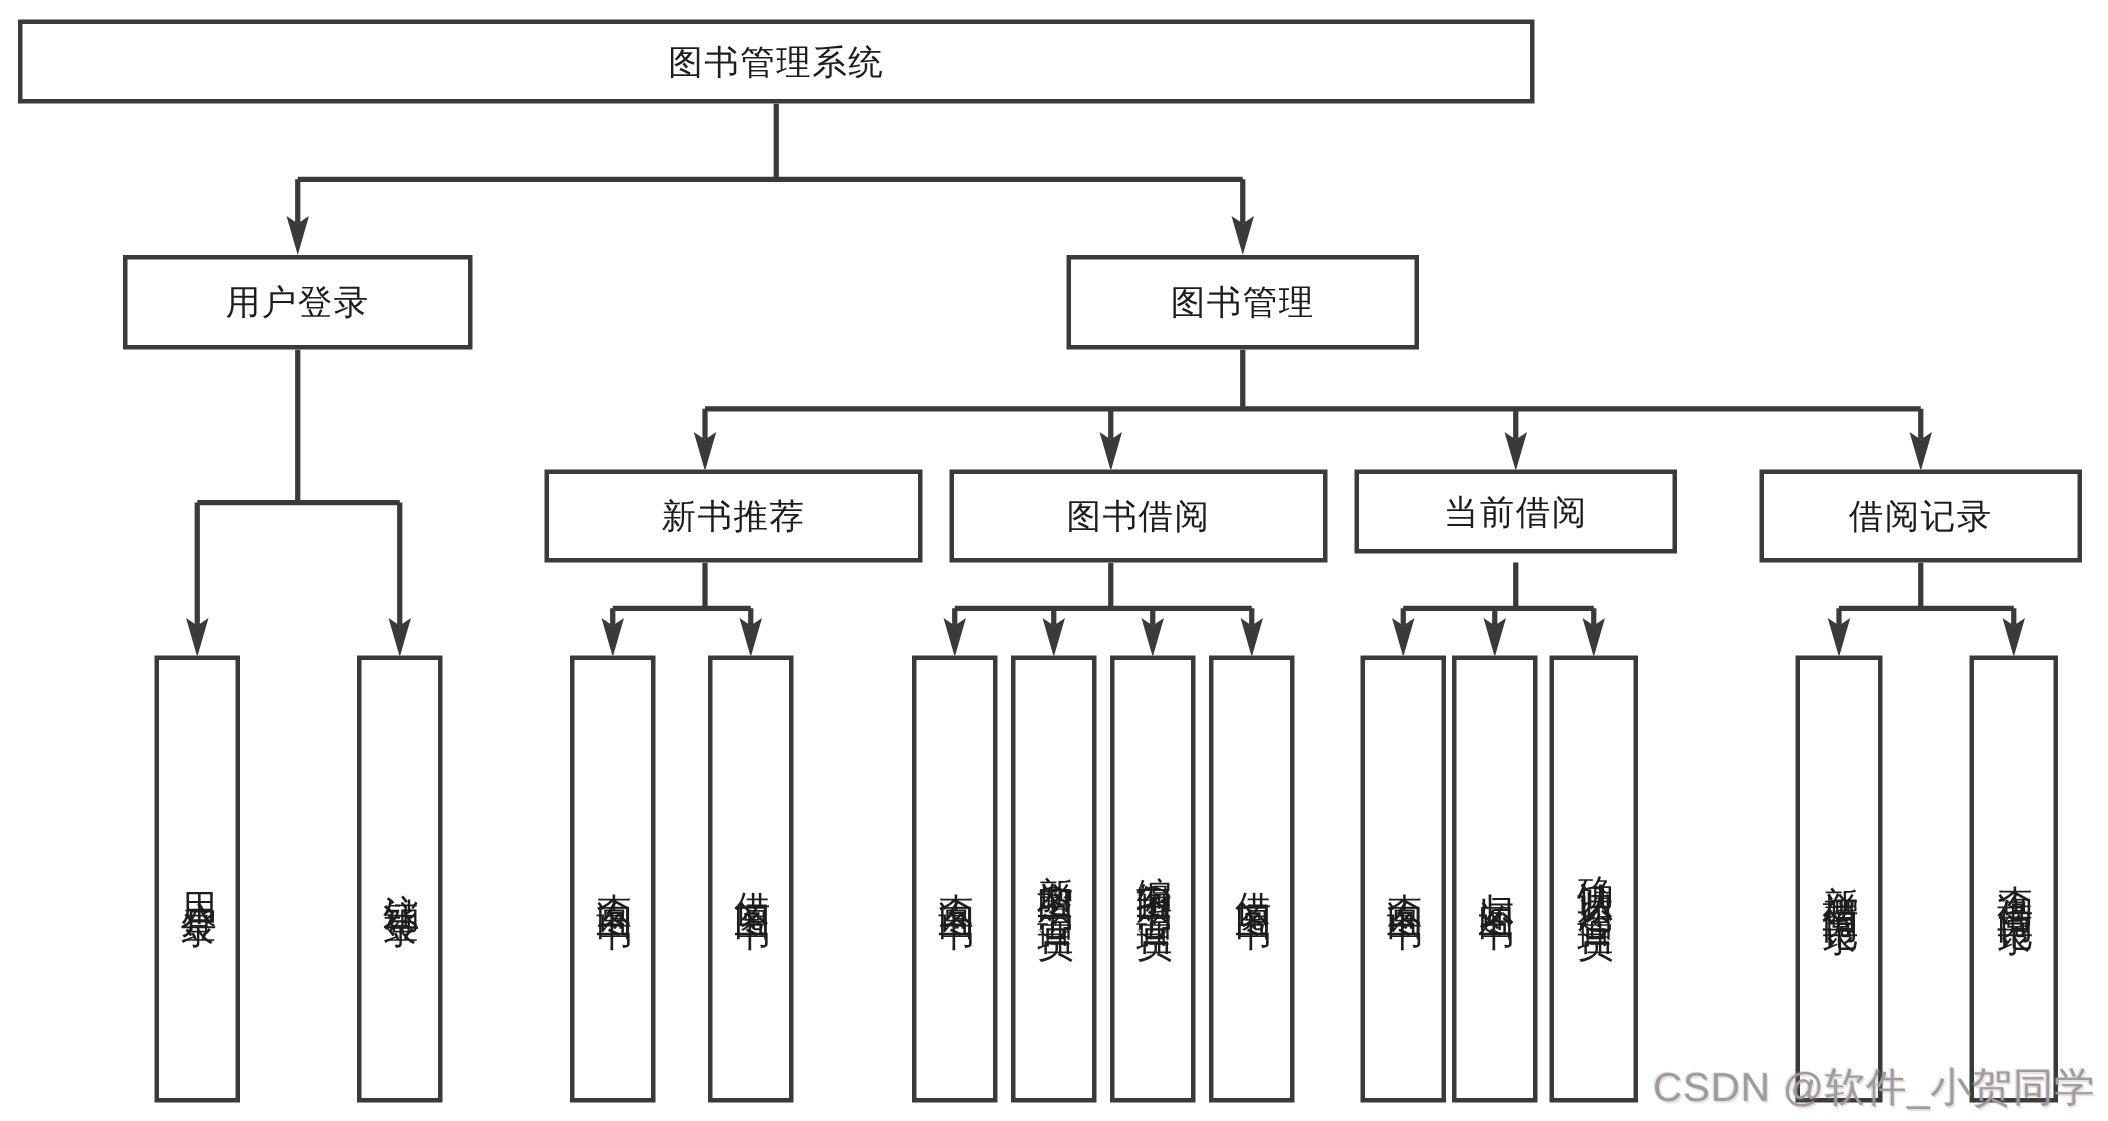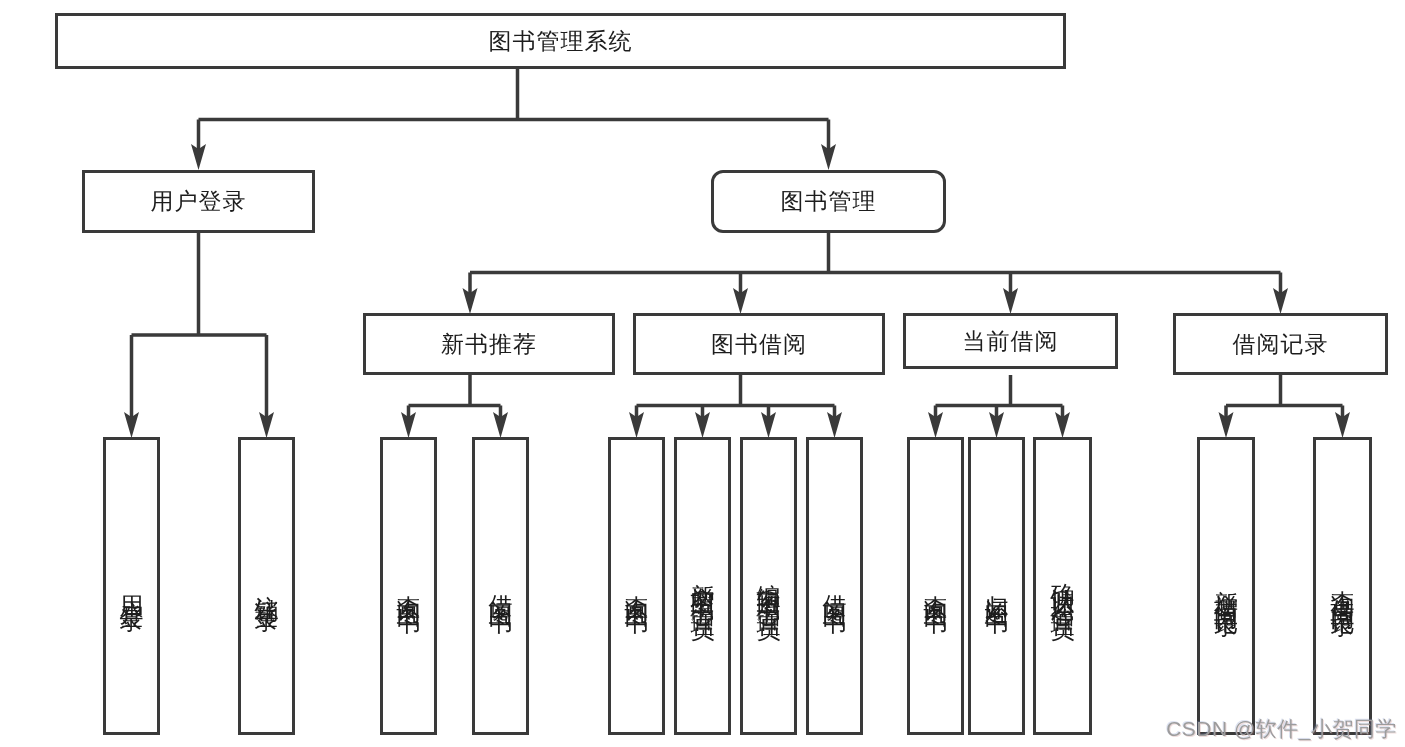--- a/index.html
+++ b/index.html
@@ -35,21 +35,21 @@
     font-size: 24px;
     letter-spacing: 5px;
     white-space: normal;
     line-height: 1;
     text-align: center;
   }
   #watermark {
     position: absolute;
     right: 8px;
     bottom: 4px;
-    font-size: 21px;
+    font-size: 27px;
     color: #9c9c9c;
     letter-spacing: 0.5px;
     text-shadow: 1px 1px 0 rgba(190,120,120,0.25), -1px -1px 0 rgba(120,140,200,0.25);
     white-space: nowrap;
     text-align: center;
   }
 </style>
 </head>
 <body>
 
@@ -106,24 +106,24 @@
       <polygon points="768.5,438 761,412 768.5,417 776,412"></polygon>
       <polygon points="834.5,438 827,412 834.5,417 842,412"></polygon>
       <polygon points="935.5,438 928,412 935.5,417 943,412"></polygon>
       <polygon points="996.5,438 989,412 996.5,417 1004,412"></polygon>
       <polygon points="1062.5,438 1055,412 1062.5,417 1070,412"></polygon>
       <polygon points="1226,438 1218.5,412 1226,417 1233.5,412"></polygon>
       <polygon points="1342.5,438 1335,412 1342.5,417 1350,412"></polygon>
     </g>
   </svg>
 
-  <div class="node" style="left:12px; top:13px; width:1011px; height:56px;margin-left:43px;">图书管理系统</div>
+  <div class="node" style="left:12px; top:13px; width:1011px; height:56px;">图书管理系统</div>
 
   <div class="node" style="left:82px; top:170px; width:233px; height:63px;">用户登录</div>
-  <div class="node" style="left:711px; top:170px; width:235px; height:63px;border-radius:12px;">图书管理</div>
+  <div class="node" style="left:711px; top:170px; width:235px; height:63px;">图书管理</div>
 
   <div class="node" style="left:363px; top:313px; width:252px; height:62px;">新书推荐</div>
   <div class="node" style="left:633px; top:313px; width:252px; height:62px;">图书借阅</div>
   <div class="node" style="left:903px; top:313px; width:215px; height:56px;">当前借阅</div>
   <div class="node" style="left:1173px; top:313px; width:215px; height:62px;">借阅记录</div>
 
   <div class="node leaf" style="left:103px; top:437px; width:57px; height:298px;">用户登录</div>
   <div class="node leaf" style="left:238px; top:437px; width:57px; height:298px;">注销登录</div>
 
   <div class="node leaf" style="left:380px; top:437px; width:57px; height:298px;">查询图书</div>

